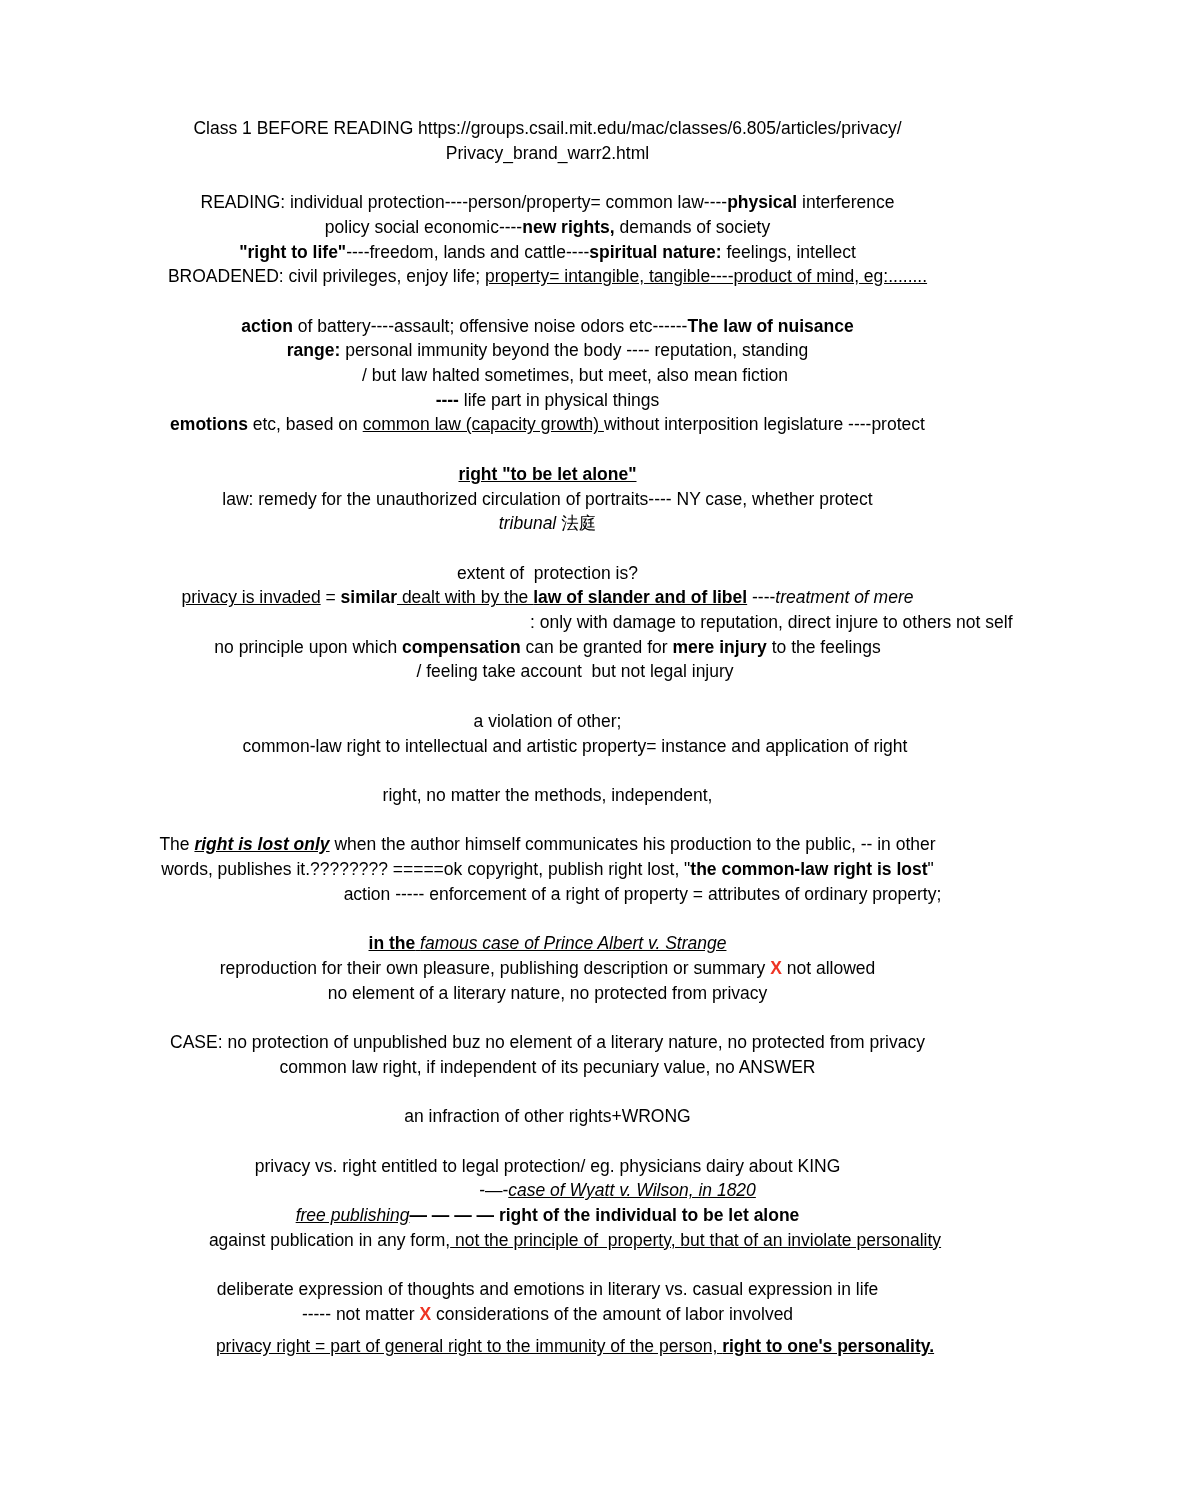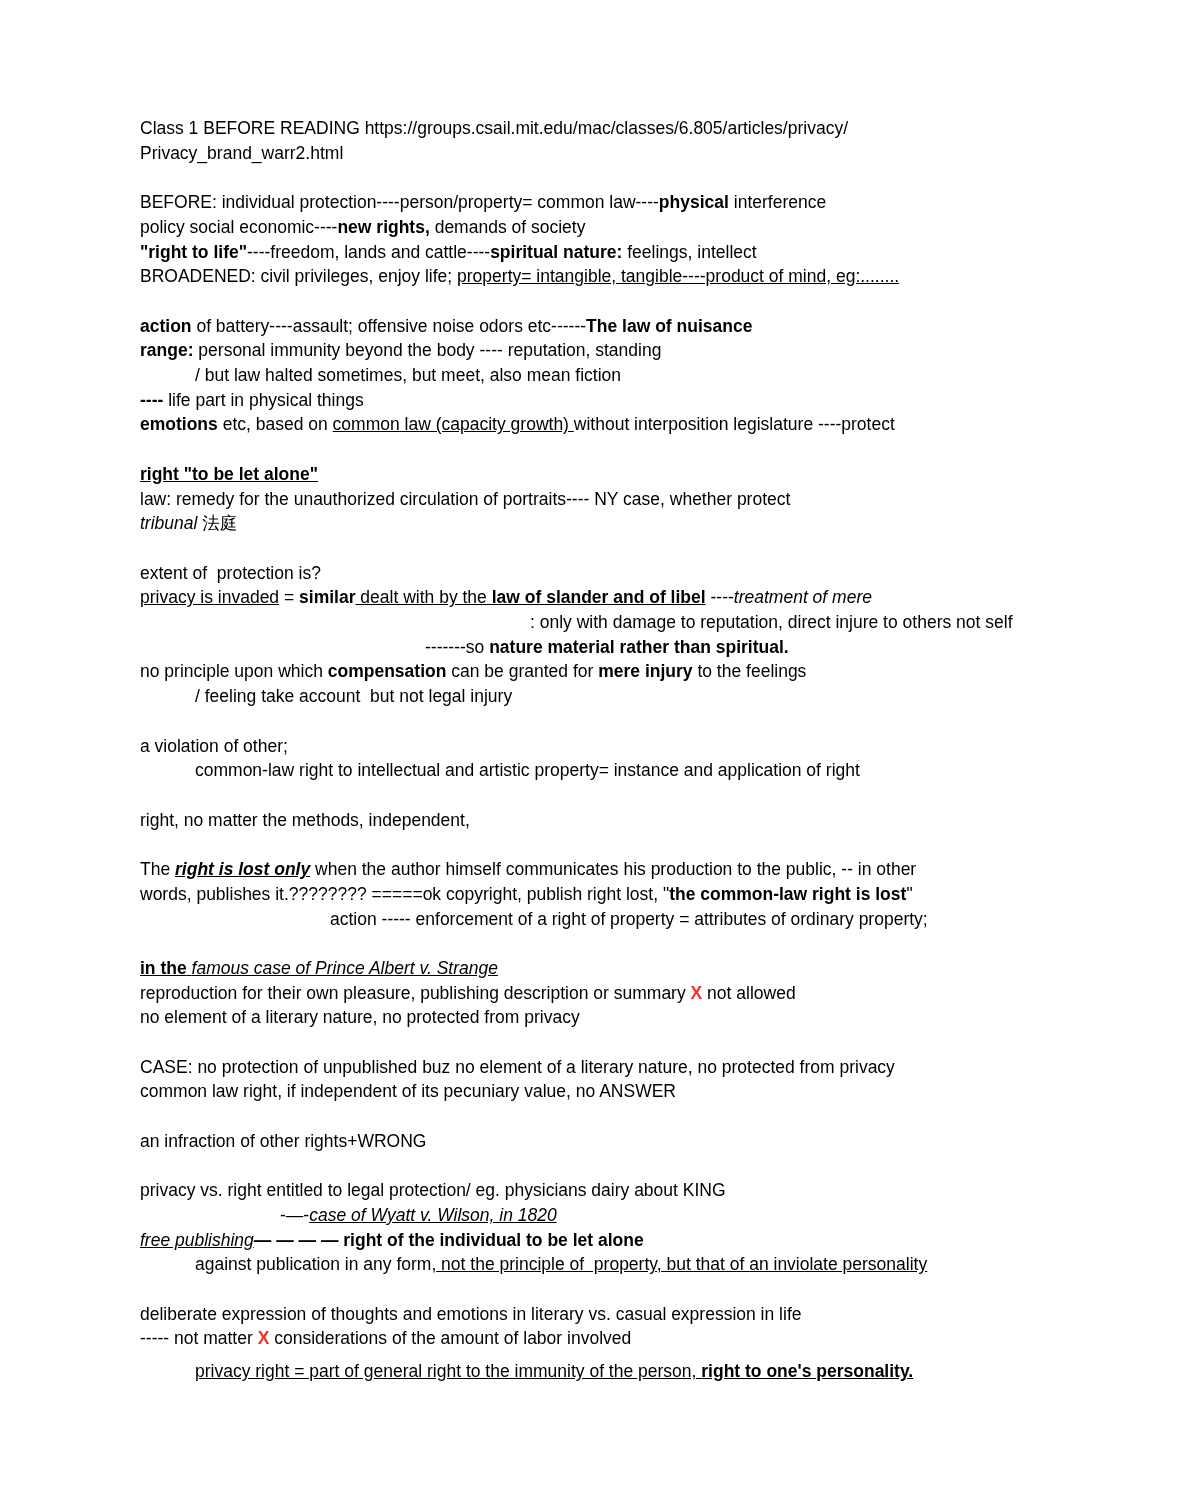--- a/index.html
+++ b/index.html
@@ -12,56 +12,56 @@
     width: 1050px;
     height: 1504px;
     box-sizing: border-box;
     padding: 116px 95px 0 140px;
     background: #ffffff;
     color: #000000;
     font-family: "Liberation Sans", sans-serif;
     font-size: 17.5px;
     line-height: 24.7px;
     overflow: hidden;
+    text-align: center;
   }
   .line {
     white-space: pre;
     min-height: 24.7px;
   }
   .b { font-weight: bold; }
   .i { font-style: italic; }
   .u { text-decoration: underline; }
 </style>
 </head>
 <body>
 
 <div class="page">
   <div id="doc">
       <div class="line"><span>Class 1 BEFORE READING https://groups.csail.mit.edu/mac/classes/6.805/articles/privacy/</span></div>
       <div class="line"><span>Privacy_brand_warr2.html</span></div>
       <div class="line">&nbsp;</div>
-      <div class="line"><span>BEFORE: individual protection----person/property= common law----</span><span class="b">physical</span><span> interference</span></div>
+      <div class="line"><span>READING: individual protection----person/property= common law----</span><span class="b">physical</span><span> interference</span></div>
       <div class="line"><span>policy social economic----</span><span class="b">new rights,</span><span> demands of society</span></div>
       <div class="line"><span class="b">"right to life"</span><span>----freedom, lands and cattle----</span><span class="b">spiritual nature:</span><span> feelings, intellect</span></div>
       <div class="line"><span>BROADENED: civil privileges, enjoy life; </span><span class="u">property= intangible, tangible----product of mind, eg:........</span></div>
       <div class="line">&nbsp;</div>
       <div class="line"><span class="b">action</span><span> of battery----assault; offensive noise odors etc------</span><span class="b">The law of nuisance</span></div>
       <div class="line"><span class="b">range:</span><span> personal immunity beyond the body ---- reputation, standing</span></div>
       <div class="line" style="padding-left: 55px;"><span>/ but law halted sometimes, but meet, also mean fiction</span></div>
       <div class="line"><span class="b">----</span><span> life part in physical things</span></div>
       <div class="line"><span class="b">emotions</span><span> etc, based on </span><span class="u">common law (capacity growth) </span><span>without interposition legislature ----protect</span></div>
       <div class="line">&nbsp;</div>
       <div class="line"><span class="b u">right "to be let alone"</span></div>
       <div class="line"><span>law: remedy for the unauthorized circulation of portraits---- NY case, whether protect</span></div>
       <div class="line"><span class="i">tribunal</span><span> 法庭</span></div>
       <div class="line">&nbsp;</div>
       <div class="line"><span>extent of  protection is?</span></div>
       <div class="line"><span class="u">privacy is invaded</span><span> = </span><span class="b">similar</span><span class="u"> dealt with by the </span><span class="b u">law of slander and of libel</span><span> ----</span><span class="i">treatment of mere</span></div>
       <div class="line" style="padding-left: 390px;"><span>: only with damage to reputation, direct injure to others not self</span></div>
-      <div class="line" style="padding-left: 285px;"><span>-------so </span><span class="b">nature material rather than spiritual.</span></div>
       <div class="line"><span>no principle upon which </span><span class="b">compensation</span><span> can be granted for </span><span class="b">mere injury</span><span> to the feelings</span></div>
       <div class="line" style="padding-left: 55px;"><span>/ feeling take account  but not legal injury</span></div>
       <div class="line">&nbsp;</div>
       <div class="line"><span>a violation of other;</span></div>
       <div class="line" style="padding-left: 55px;"><span>common-law right to intellectual and artistic property= instance and application of right</span></div>
       <div class="line">&nbsp;</div>
       <div class="line"><span>right, no matter the methods, independent,</span></div>
       <div class="line">&nbsp;</div>
       <div class="line"><span>The </span><span class="b i u">right is lost only</span><span> when the author himself communicates his production to the public, -- in other</span></div>
       <div class="line"><span>words, publishes it.???????? =====ok copyright, publish right lost, "</span><span class="b">the common-law right is lost</span><span>"</span></div>

